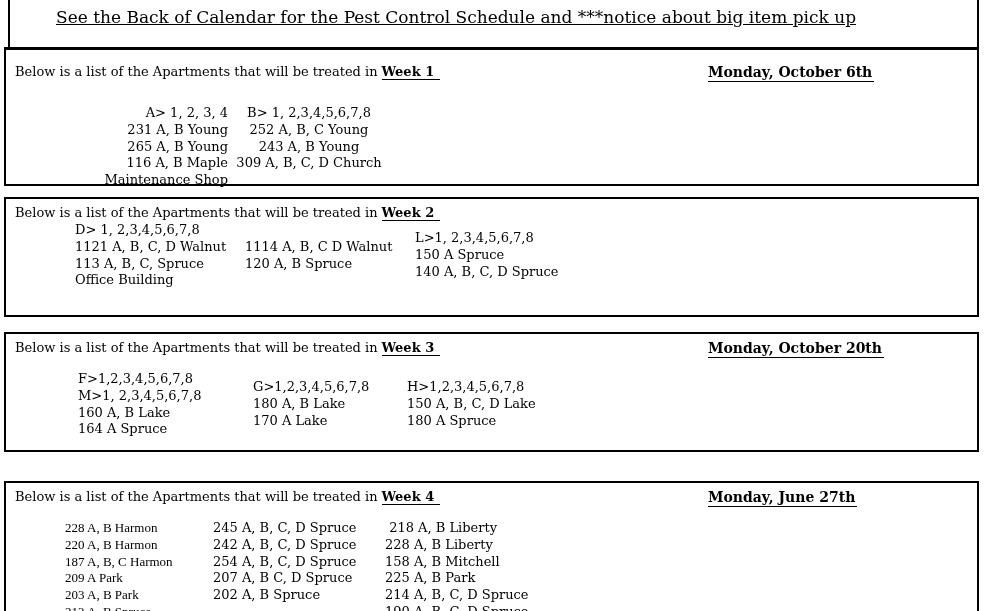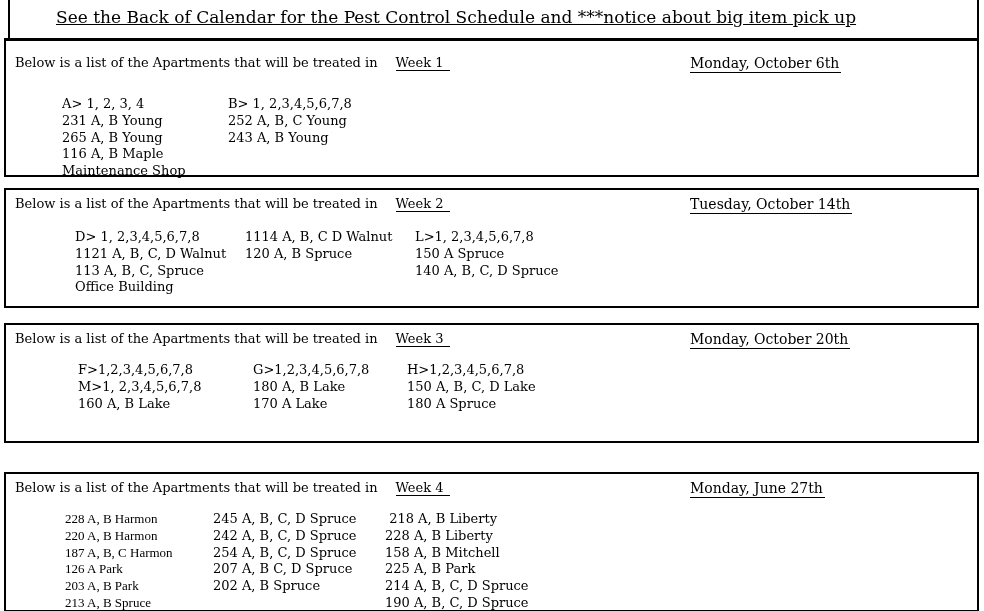--- a/index.html
+++ b/index.html
@@ -9,21 +9,21 @@
     color: #000;
   }
   body {
     width: 984px;
     height: 611px;
     font-family: "DejaVu Serif", serif;
     overflow: hidden;
   }
   .title-bar {
     box-sizing: border-box;
-    height: 38px;
+    height: 47px;
     margin: 0 5px 0 8px;
     border-left: 2px solid #000;
     border-right: 2px solid #000;
     padding: 7px 0 0 46px;
     font-size: 17px;
   }
   .title-text {
     text-decoration: underline;
   }
   .box {
@@ -42,30 +42,30 @@
   .box-2 { height: 120px; margin-top: 11px; }
   .box-3 { height: 120px; margin-top: 15px; }
   .box-4 { height: 140px; margin-top: 29px; }
   .hdr {
     position: relative;
     font-size: 13px;
     line-height: 18px;
     white-space: nowrap;
   }
   .week-label {
-    font-weight: normal;
+    font-weight: bold;
     border-bottom: 1.5px solid #000;
     padding-right: 6px;
-    margin-left: 18px;
+    margin-left: 4px;
   }
   .date {
     position: absolute;
-    left: 675px;
+    left: 693px;
     top: 0;
-    font-weight: normal;
+    font-weight: bold;
     font-size: 14px;
     border-bottom: 1.5px solid #000;
     padding-right: 2px;
     white-space: nowrap;
   }
   .cols {
     display: flex;
     line-height: 16.8px;
   }
   .col .line {
@@ -78,41 +78,41 @@
 <div class="title-bar">
   <span class="title-text">See the Back of Calendar for the Pest Control Schedule and ***notice about big item pick up</span>
 </div>
 
 <div class="box box-first">
   <div class="hdr">
     <span>Below is a list of the Apartments that will be treated in</span><span class="week-label">Week 1</span>
     <span class="date">Monday, October 6th</span>
   </div>
   <div class="cols" style="margin-left:47px; margin-top:24px;">
-    <div class="col" style="width:166px;">
+    <div class="col" style="width:166px;text-align:right;">
         <div class="line">A&gt; 1, 2, 3, 4</div>
         <div class="line">231 A, B Young</div>
         <div class="line">265 A, B Young</div>
         <div class="line">116 A, B Maple</div>
         <div class="line">Maintenance Shop</div>
       </div>
-    <div class="col" style="width:162px;">
+    <div class="col" style="width:162px;text-align:center;">
         <div class="line">B&gt; 1, 2,3,4,5,6,7,8</div>
         <div class="line">252 A, B, C Young</div>
         <div class="line">243 A, B Young</div>
+        <div class="line">309 A, B, C, D Church</div>
       </div>
   </div>
 </div>
 
 <div class="box box-2">
   <div class="hdr">
     <span>Below is a list of the Apartments that will be treated in</span><span class="week-label">Week 2</span>
-    <span class="date">Tuesday, October 14th</span>
   </div>
-  <div class="cols" style="margin-left:60px; margin-top:16px;">
+  <div class="cols" style="margin-left:60px; margin-top:0;align-items:center;">
     <div class="col" style="width:170px;">
         <div class="line">D&gt; 1, 2,3,4,5,6,7,8</div>
         <div class="line">1121 A, B, C, D Walnut</div>
         <div class="line">113 A, B, C, Spruce</div>
         <div class="line">Office Building</div>
       </div>
     <div class="col" style="width:170px;">
         <div class="line">1114 A, B, C D Walnut</div>
         <div class="line">120 A, B Spruce</div>
       </div>
@@ -127,20 +127,21 @@
 <div class="box box-3">
   <div class="hdr">
     <span>Below is a list of the Apartments that will be treated in</span><span class="week-label">Week 3</span>
     <span class="date">Monday, October 20th</span>
   </div>
   <div class="cols" style="margin-left:63px; margin-top:14px;align-items:center;">
     <div class="col" style="width:175px;">
         <div class="line">F&gt;1,2,3,4,5,6,7,8</div>
         <div class="line">M&gt;1, 2,3,4,5,6,7,8</div>
         <div class="line">160 A, B Lake</div>
+        <div class="line">164 A Spruce</div>
       </div>
     <div class="col" style="width:154px;">
         <div class="line">G&gt;1,2,3,4,5,6,7,8</div>
         <div class="line">180 A, B Lake</div>
         <div class="line">170 A Lake</div>
       </div>
     <div class="col">
         <div class="line">H&gt;1,2,3,4,5,6,7,8</div>
         <div class="line">150 A, B, C, D Lake</div>
         <div class="line">180 A Spruce</div>
@@ -151,21 +152,21 @@
 <div class="box box-4">
   <div class="hdr">
     <span>Below is a list of the Apartments that will be treated in</span><span class="week-label">Week 4</span>
     <span class="date">Monday, June 27th</span>
   </div>
   <div class="cols" style="margin-left:50px; margin-top:14px;">
     <div class="col" style="width:148px;font-family:Liberation Serif, serif;">
         <div class="line">228 A, B Harmon</div>
         <div class="line">220 A, B Harmon</div>
         <div class="line">187 A, B, C Harmon</div>
-        <div class="line">126 A Park</div>
+        <div class="line">209 A Park</div>
         <div class="line">203 A, B Park</div>
         <div class="line">213 A, B Spruce</div>
       </div>
     <div class="col" style="width:172px;">
         <div class="line">245 A, B, C, D Spruce</div>
         <div class="line">242 A, B, C, D Spruce</div>
         <div class="line">254 A, B, C, D Spruce</div>
         <div class="line">207 A, B C, D Spruce</div>
         <div class="line">202 A, B Spruce</div>
       </div>

